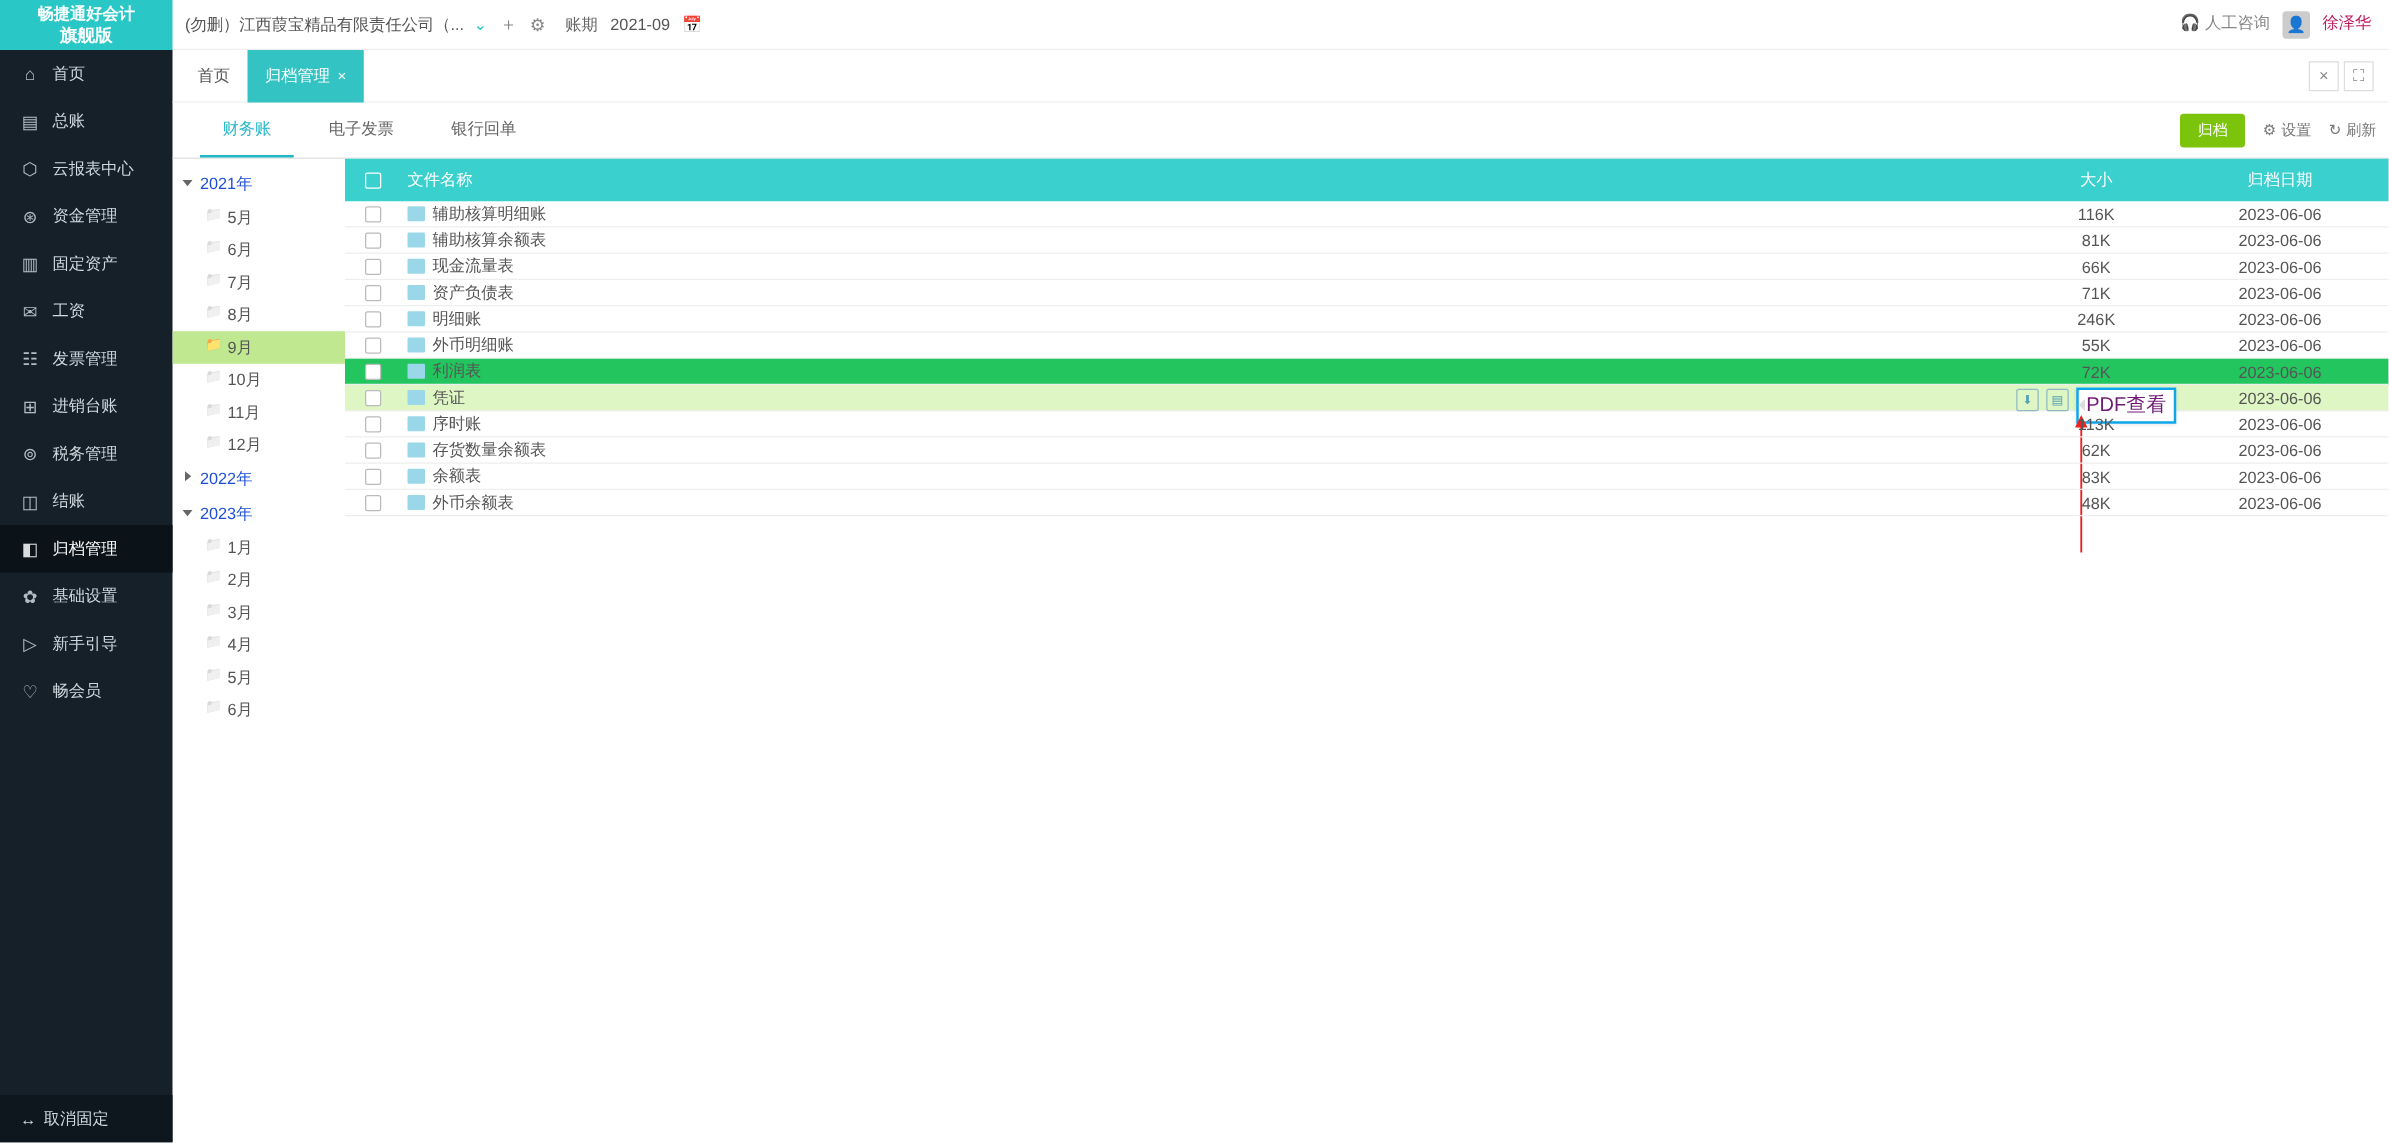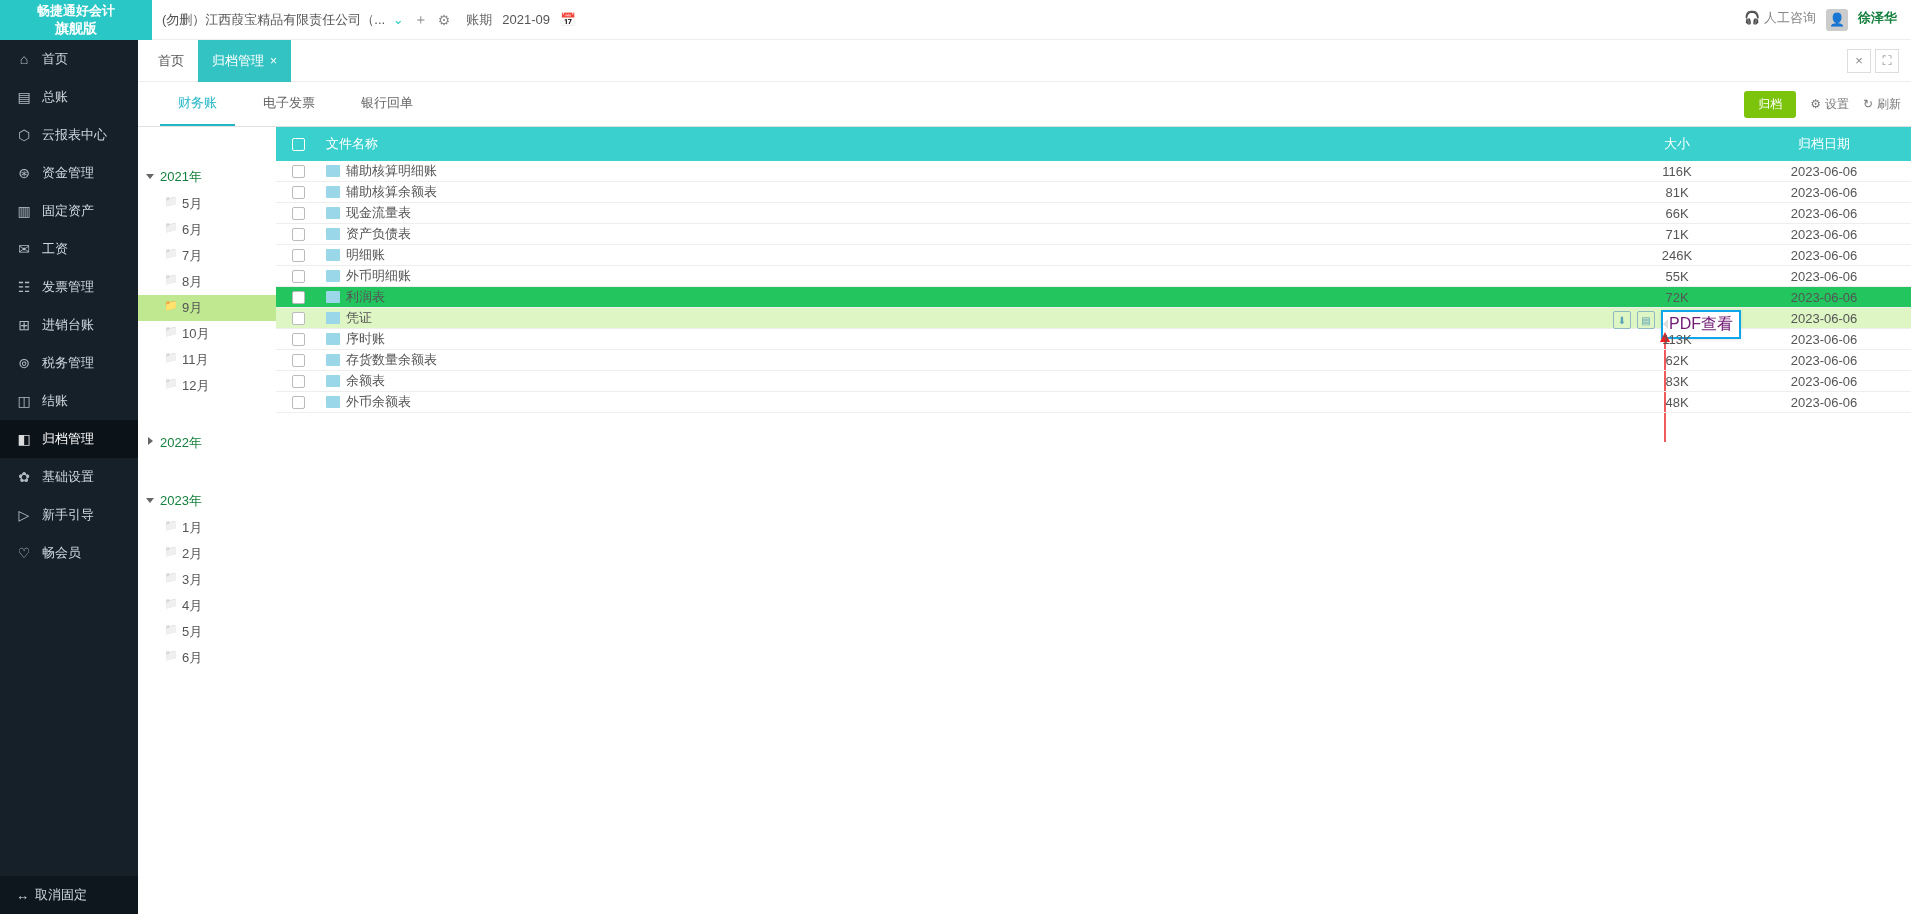--- a/index.html
+++ b/index.html
@@ -1,29 +1,29 @@
 <!DOCTYPE html>
 <html><head>
 <meta charset="utf-8">
 <style>
 * { margin: 0; padding: 0; box-sizing: border-box; font-family: "Microsoft YaHei", Arial, sans-serif; }
 body { display: flex; flex-direction: column; height: 100vh; font-size: 13px; color: #333; background: #fff; overflow: hidden; }
 .hdr { display: flex; align-items: center; height: 40px; border-bottom: 1px solid #eee; }
-.logo { width: 152px; height: 40px; background: #29c7c5; display: flex; flex-direction: column; align-items: center; justify-content: center; color: #fff; font-weight: bold; font-size: 13px; }
+.logo { width: 138px; height: 40px; background: #29c7c5; display: flex; flex-direction: column; align-items: center; justify-content: center; color: #fff; font-weight: bold; font-size: 13px; }
 .logo small { font-size: 14px; font-weight: bold; }
 .hdr-mid { flex: 1; display: flex; align-items: center; padding: 0 10px; gap: 10px; color: #555; }
 .company { color: #555; cursor: pointer; }
 .chev { color: #29c7c5; margin-left: 4px; }
 .hicon2 { color: #888; cursor: pointer; font-size: 14px; }
 .period-lbl { color: #666; margin-left: 6px; }
 .period-val { color: #555; }
 .cal-icon { color: #6eb8e5; cursor: pointer; }
 .hdr-right { display: flex; align-items: flex-start; gap: 10px; padding: 0 14px; color: #888; }
 .avatar { width: 22px; height: 22px; background: #ccc; border-radius: 3px; display: inline-flex; align-items: center; justify-content: center; color: #fff; }
-.uname { color: #15803d; font-weight: bold; }
+.uname { color: #be185d; }
 .main { flex: 1; display: flex; min-height: 0; }
 .sidebar { width: 138px; background: #162029; color: #cfd8df; display: flex; flex-direction: column; }
 .sidebar .mi { display: flex; align-items: center; gap: 10px; padding: 10px 16px; cursor: pointer; font-size: 13px; }
 .sidebar .mi.active { background: #0b1218; color: #fff; }
 .sidebar .mi .ic { width: 16px; text-align: center; opacity: .85; font-size: 14px; }
 .sidebar .foot { margin-top: auto; background: #0f171e; padding: 10px 16px; display: flex; align-items: center; gap: 6px; cursor: pointer; }
 .content { flex: 1; display: flex; flex-direction: column; min-width: 0; }
 .tabs { display: flex; align-items: center; height: 42px; border-bottom: 1px solid #eee; padding: 0 6px; }
 .tab { padding: 0 14px; height: 42px; display: flex; align-items: center; cursor: pointer; color: #555; }
 .tab.active { background: #33c3c3; color: #fff; }
@@ -33,21 +33,21 @@
 .work { flex: 1; display: flex; flex-direction: column; padding: 0 0 0 0; min-height: 0; }
 .subhdr { display: flex; align-items: center; border-bottom: 1px solid #e0e0e0; padding: 0 10px 0 12px; }
 .subtabs { display: flex; }
 .subtab { padding: 12px 18px; cursor: pointer; color: #666; border-bottom: 2px solid transparent; margin-left: 10px; }
 .subtab.active { color: #23b6c7; border-bottom-color: #23b6c7; }
 .subhdr-right { margin-left: auto; display: flex; align-items: center; gap: 14px; }
 .btn-arch { background: #7cc30b; color: #fff; padding: 5px 14px; border-radius: 3px; cursor: pointer; font-size: 12px; }
 .link { color: #777; cursor: pointer; display: flex; align-items: center; gap: 4px; font-size: 12px; }
 .body { flex: 1; display: flex; min-height: 0; }
 .tree { width: 138px; padding: 6px 0; overflow: auto; }
-.yr { padding: 5px 13px 5px 22px; cursor: pointer; color: #15803d; position: relative; margin-top: 30px; }
+.yr { padding: 5px 13px 5px 22px; cursor: pointer; color: #1d4ed8; position: relative; }
 .yr::before { content: ""; position: absolute; left: 8px; top: 9px; border: 4px solid transparent; }
 .yr.open::before { border-top: 5px solid #666; top: 11px; }
 .yr.closed::before { border-left: 5px solid #666; top: 8px; left: 10px; }
 .mo { padding: 4px 10px 4px 44px; cursor: pointer; color: #555; position: relative; }
 .mo::before { content: "📁"; position: absolute; left: 26px; top: 4px; font-size: 11px; filter: grayscale(1) opacity(.5); }
 .mo.sel { background: #bfe890; }
 .mo.sel::before { filter: none; color: #3aa5d8; }
 .tbl-wrap { flex: 1; display: flex; flex-direction: column; min-width: 0; position: relative; }
 .thead { display: flex; background: #39d0ce; color: #fff; height: 34px; align-items: center; font-size: 13px; }
 .th-chk { width: 44px; display: flex; justify-content: center; }

